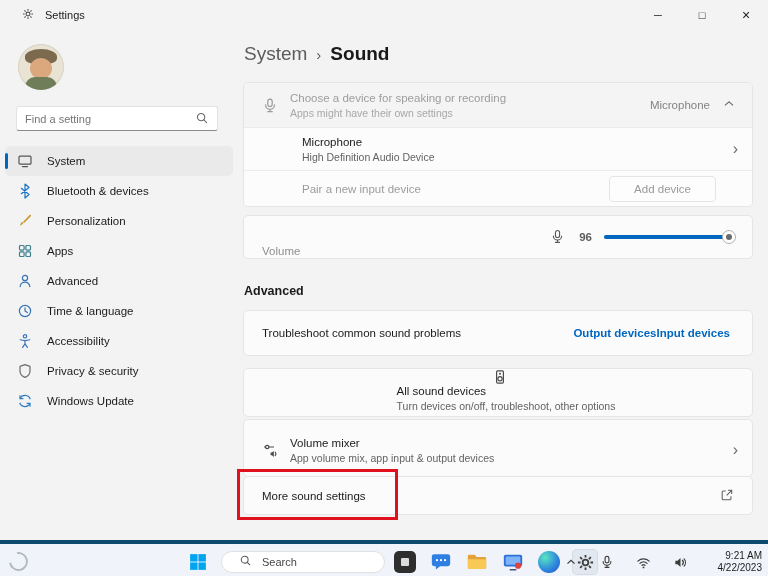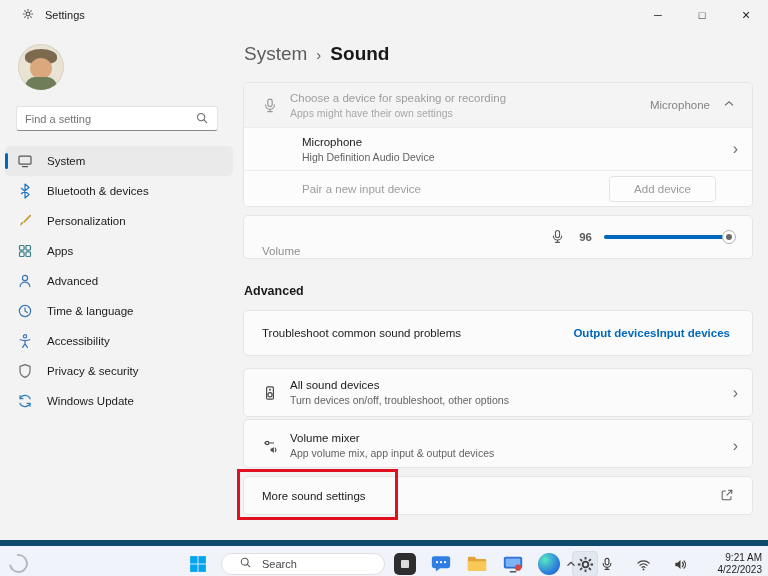--- a/index.html
+++ b/index.html
@@ -76,33 +76,33 @@
   .slider-knob{position:absolute;top:0;width:14px;height:14px;border-radius:50%;background:#ffffff;
                border:1px solid #b0b0b0;}
   .slider-knob::after{content:"";position:absolute;left:3px;top:3px;width:6px;height:6px;border-radius:50%;background:#6a6a6a;}
 
   .adv-header{position:absolute;top:254px;left:1px;font-size:12.5px;font-weight:700;color:#1a1a1a;}
 
   .ts-card{top:280px;height:46px;display:flex;align-items:center;padding:0 22px 0 18px;}
   .ts-links{margin-left:auto;display:flex;}
   .link{font-size:11.5px;font-weight:700;color:#0067c0;cursor:pointer;}
 
-  .dev-card{top:338px;height:49px;padding:0 14px 0 18px;cursor:pointer;}
-  .mix-card{top:389px;height:49px;padding:4px 14px 0 18px;cursor:pointer;}
+  .dev-card{top:338px;height:49px;padding:0 14px 0 18px;cursor:pointer;flex-direction:column;}
+  .mix-card{top:389px;height:58px;padding:4px 14px 0 18px;cursor:pointer;}
   .dev-card .tcol,.mix-card .tcol{margin-left:12px;}
   .push{margin-left:auto;}
 
   .more-card{top:446px;height:39px;display:flex;align-items:center;padding:0 16px 0 18px;cursor:pointer;}
 
   
   .annotation{position:absolute;left:237px;top:469px;width:161px;height:51px;border:3px solid #e0101e;
               z-index:60;pointer-events:none;}
 
   
-  .taskbar{position:absolute;left:0;right:0;bottom:0;height:36px;background:#f0f4fa;border-top:6px solid #0c4a6e;margin-top:42px;}
+  .taskbar{position:absolute;left:0;right:0;bottom:0;height:36px;background:#f0f4fa;border-top:4px solid #0c4a6e;margin-top:42px;}
   .corner-ic{position:absolute;left:9px;top:8px;width:19px;height:19px;border-radius:50%;
              border:2.5px solid #a3abb5;border-left-color:transparent;transform:rotate(35deg);opacity:.8;}
   .start{position:absolute;left:189px;top:9px;width:18px;height:18px;cursor:pointer;}
   .tb-search{position:absolute;left:221px;top:7px;width:164px;height:22px;border-radius:11px;background:#ffffff;
              border:1px solid #e0e0e0;display:flex;align-items:center;padding:0 10px;cursor:pointer;}
   .tb-search span{font-size:11px;color:#474747;margin-left:7px;}
   .tb-apps{position:absolute;left:392px;top:5px;display:flex;gap:10px;}
   .tb-app{width:26px;height:26px;border-radius:5px;display:flex;align-items:center;justify-content:center;cursor:pointer;position:relative;}
   .tb-app.active{background:#e2e8f0;box-shadow:0 0 0 1px #d6dce5 inset;}
   .tb-app.active::after{content:"";position:absolute;left:7px;bottom:-4px;width:12px;height:3px;border-radius:2px;background:#6b6b6b;}

